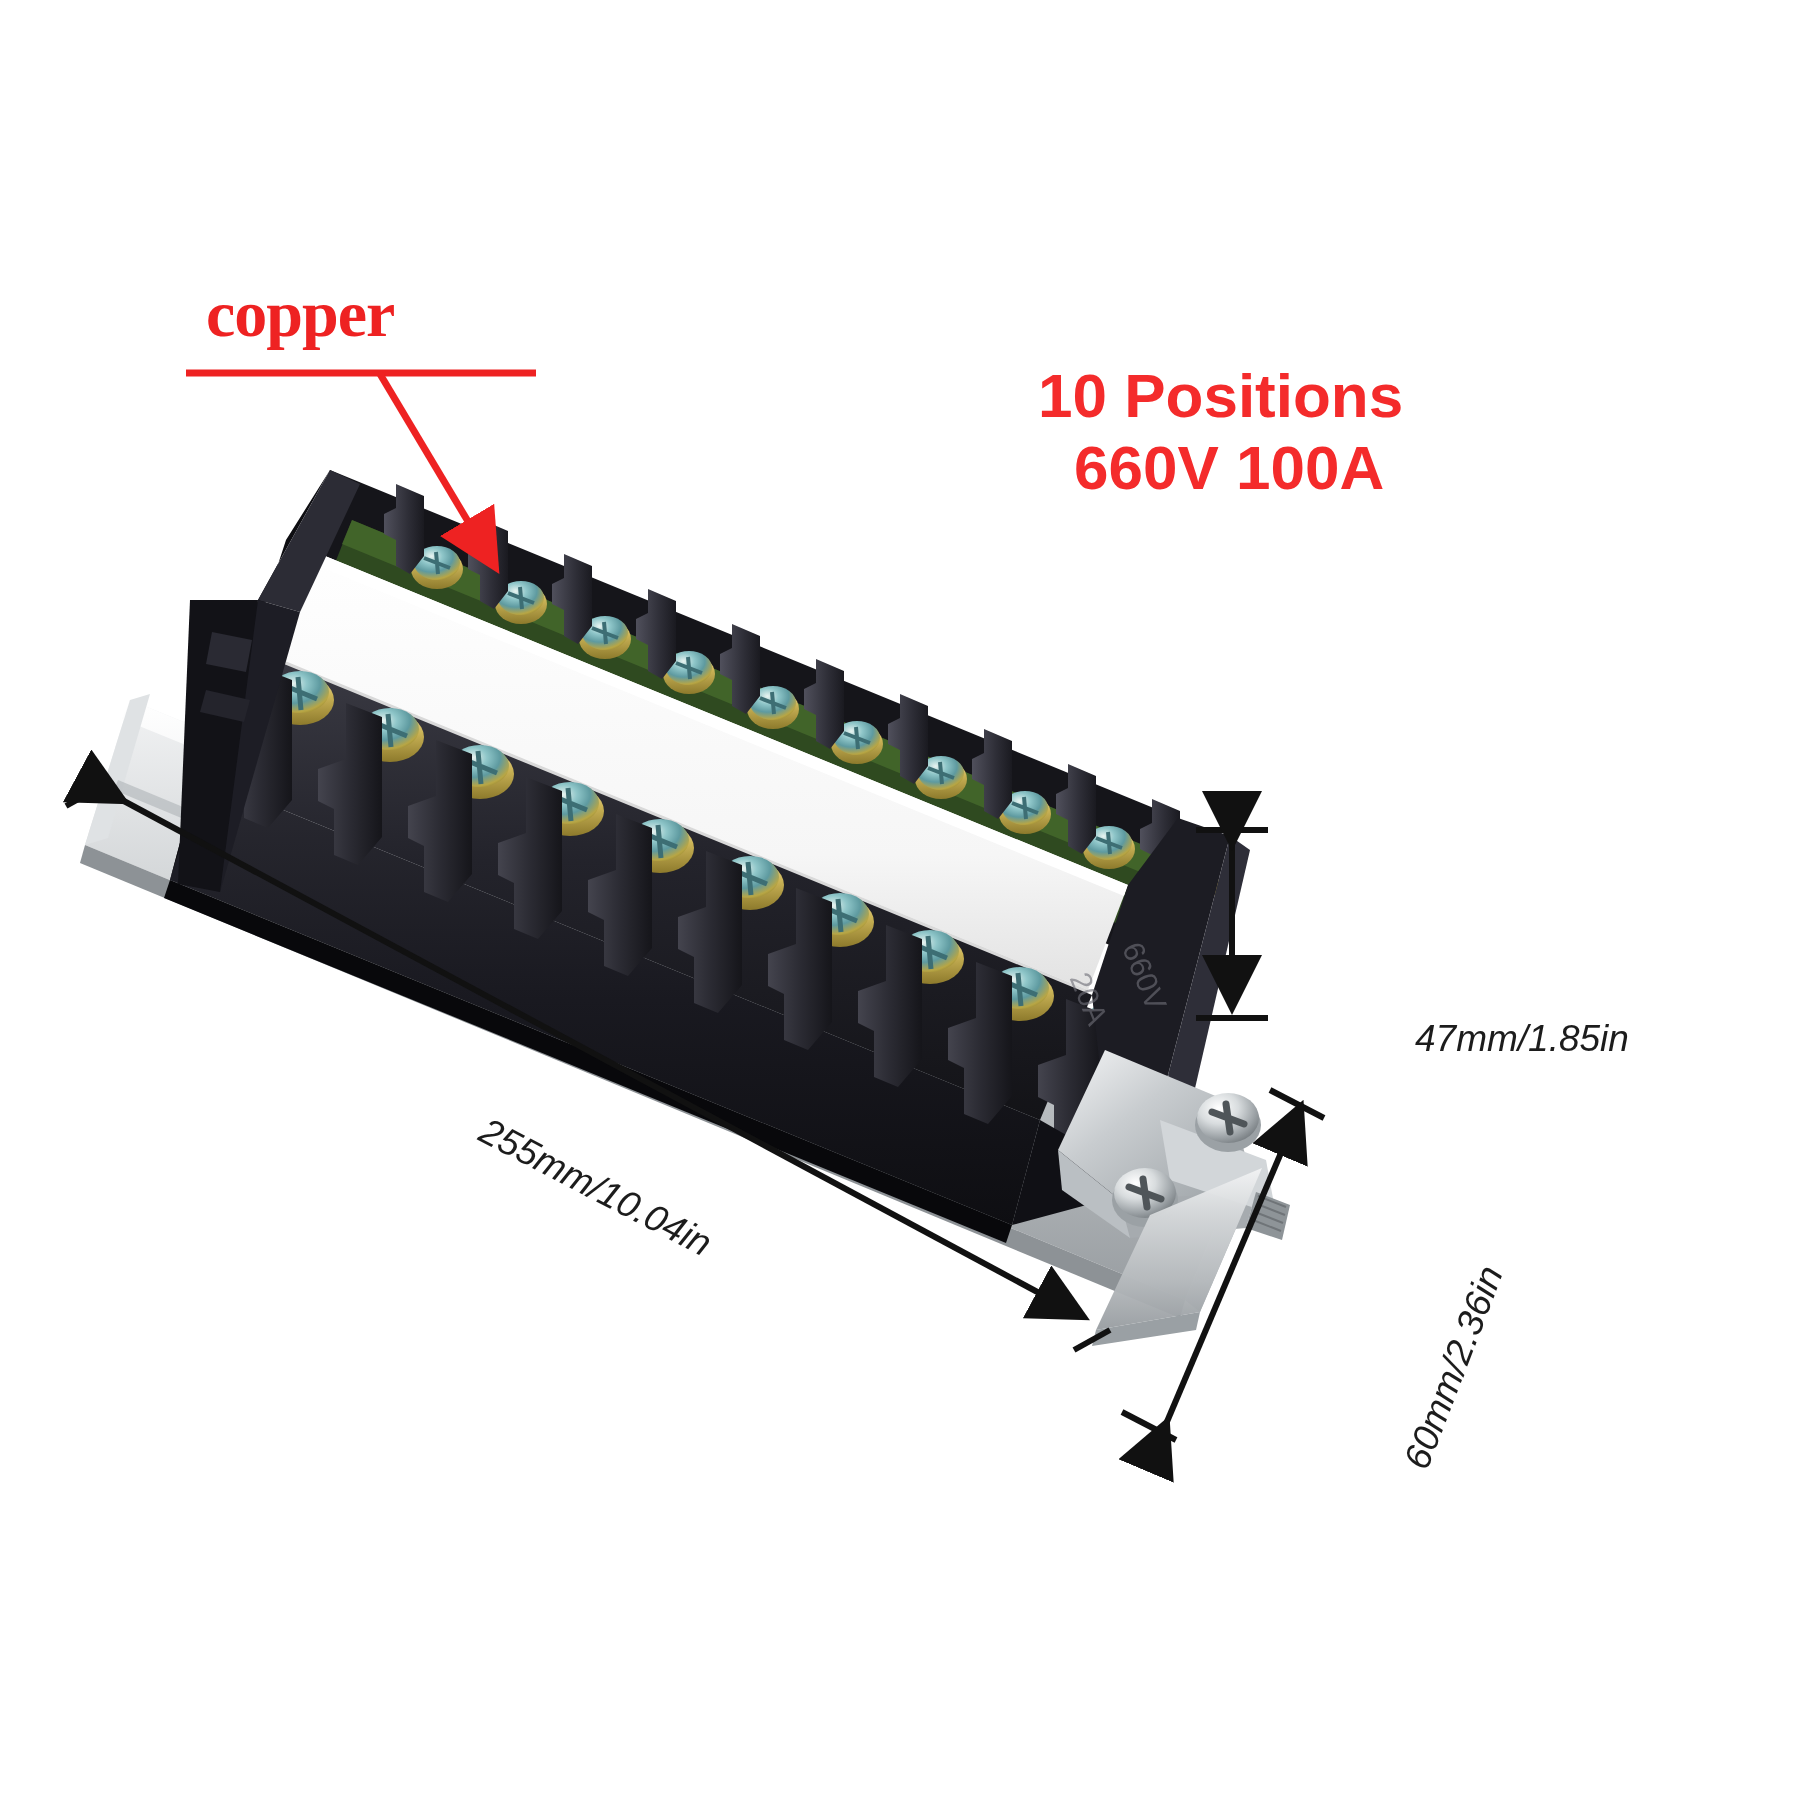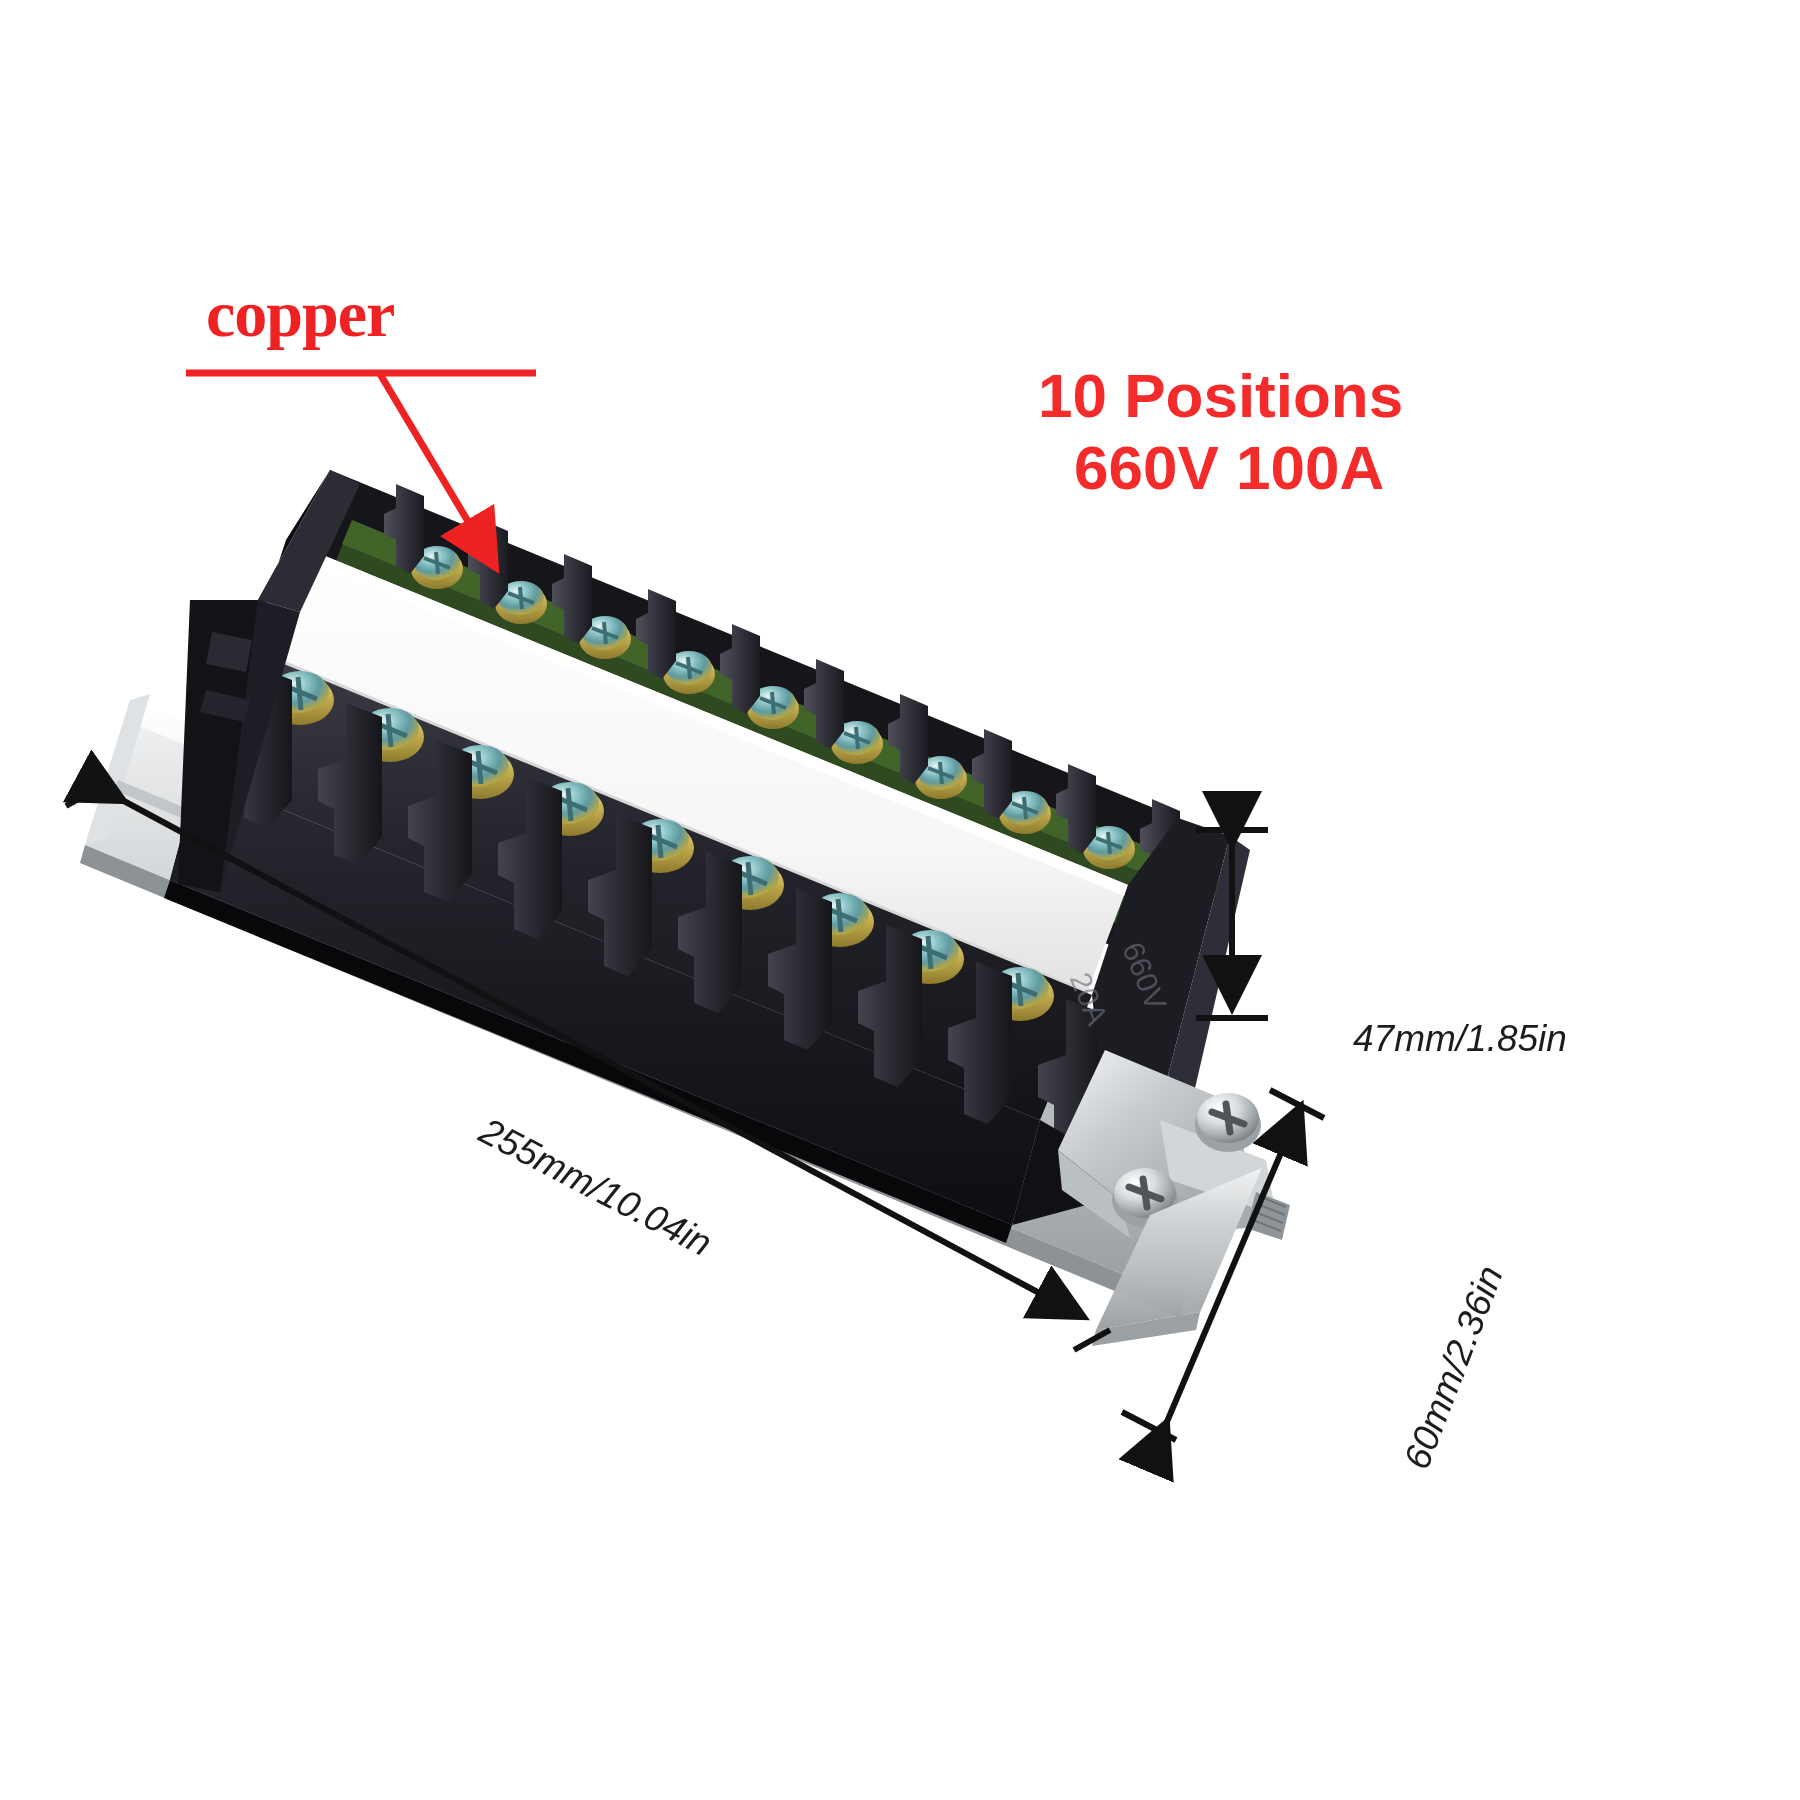--- a/index.html
+++ b/index.html
@@ -26,21 +26,21 @@
     left:1038px; top:432px;
     font-weight:bold; font-size:62px; color:#f42b2b;margin-left:36px;
   }
 
   .dim{
     font-size:37px; font-style:italic; color:#1c1c1c;
     font-family:"Liberation Sans","DejaVu Sans",sans-serif;
   }
   #dim-length{ left:492px; top:1110px; transform:rotate(27.5deg);
                transform-origin:0 0; }
-  #dim-height{ left:1353px; top:1018px; }
+  #dim-height{ left:1415px; top:1018px; }
   #dim-depth{  left:1396px; top:1460px; transform:rotate(-69deg);
                transform-origin:0 0; }
 </style>
 </head>
 <body>
 
 <div id="stage">
 
   <svg class="layer" viewBox="0 0 1800 1800" preserveAspectRatio="none">
     <defs>

